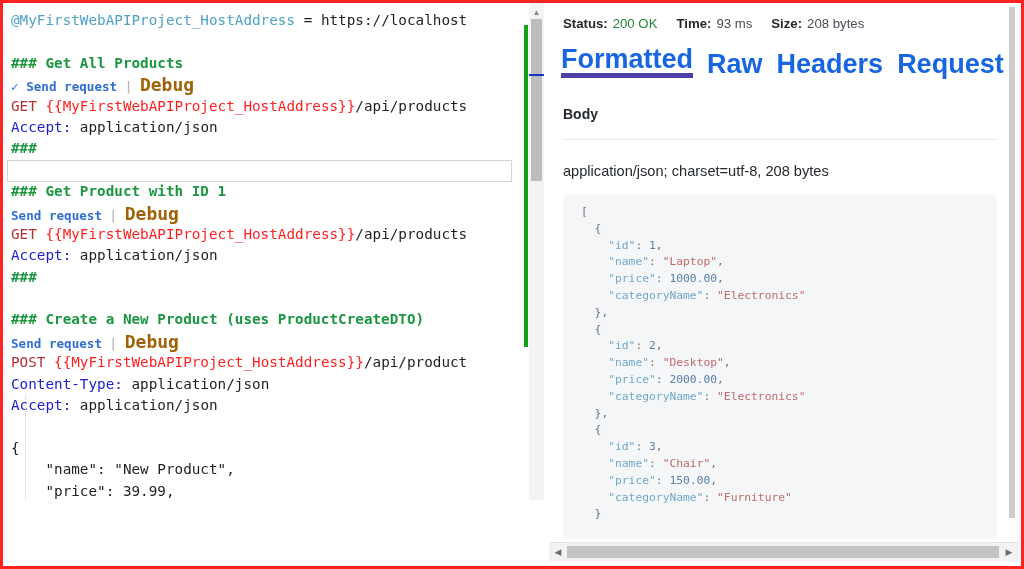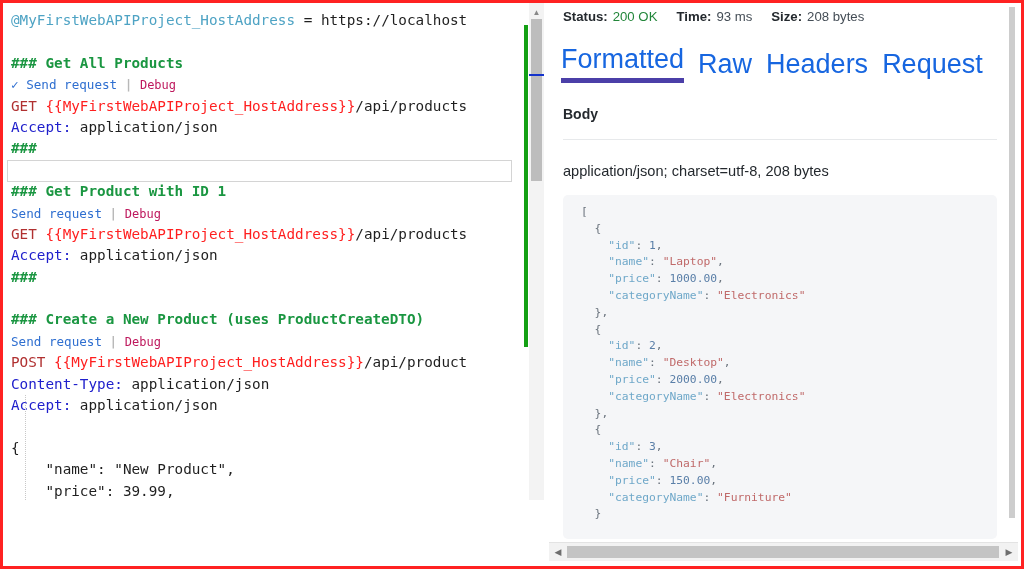--- a/index.html
+++ b/index.html
@@ -48,22 +48,22 @@
   
   .t-var      { color: #4ea3c4; }   
   .t-eq       { color: #1f1f1f; }
   .t-url      { color: #1f1f1f; }
   .t-comment  { color: #1a9641; font-weight: 600; }  
   .t-method   { color: #b03030; }   
   .t-ref      { color: #ff1f1f; margin-top: 9px; }   
   .t-path     { color: #1f1f1f; }
   .t-header   { color: #2020cc; }   
   .t-plain    { color: #1f1f1f; text-align: center; }
-  .t-lens     { color: #2f6fd0; font-weight: 400; font-size: 12.6px; }
-  .t-lens-dim { color: #be185d; font-weight: 400; font-size: 12px; }
+  .t-lens     { color: #2f6fd0; font-weight: 700; font-size: 12.6px; }
+  .t-lens-dim { color: #a16207; font-weight: 700; font-size: 18px; }
   .t-sep      { color: #b8b8b8; font-weight: 600; font-size: 12.6px; }
   .t-check    { color: #2f6fd0; font-weight: 700; font-size: 12.6px; }
 
   
   .ln.current-line::after {
     content: "";
     position: absolute;
     left: -4px; top: 0px;
     width: 503px; height: 20px;
     border: 1px solid #d4d4d4;
@@ -129,21 +129,21 @@
     width: 475px; height: 563px;
     background: #ffffff;
     overflow: hidden;
   }
 
   #status-bar {
     position: absolute;
     left: 0; top: 6px;
     height: 22px;
     display: flex;
-    align-items: flex-start;
+    align-items: flex-end;
     gap: 5px;
     padding-left: 14px;
     font-family: "Liberation Sans", sans-serif;
     font-size: 13.2px;
     color: #24292e;
     white-space: nowrap;
   }
   .sb-key   { font-weight: 700; color: #24292e; }
   .sb-ok    { color: #22863a; font-weight: 400; }
   .sb-val   { color: #444d56; font-weight: 400; }
@@ -153,23 +153,22 @@
     position: absolute;
     left: 12px; top: 42px;
     display: flex;
     align-items: flex-end;
     gap: 14px;
     white-space: nowrap;
   }
   .tab {
     font-family: "Liberation Sans", sans-serif;
     font-size: 27px;
-    font-weight: 400;
+    font-weight: 700;
     color: #1766e0;
-    padding-bottom: 5px;
     line-height: 1.05;
     cursor: pointer;
   }
   .tab.active { border-bottom: 5px solid #4b3fa8; }
 
   #body-heading {
     position: absolute;
     left: 14px; top: 103px;
     font-family: "Liberation Sans", sans-serif;
     font-size: 14px;

